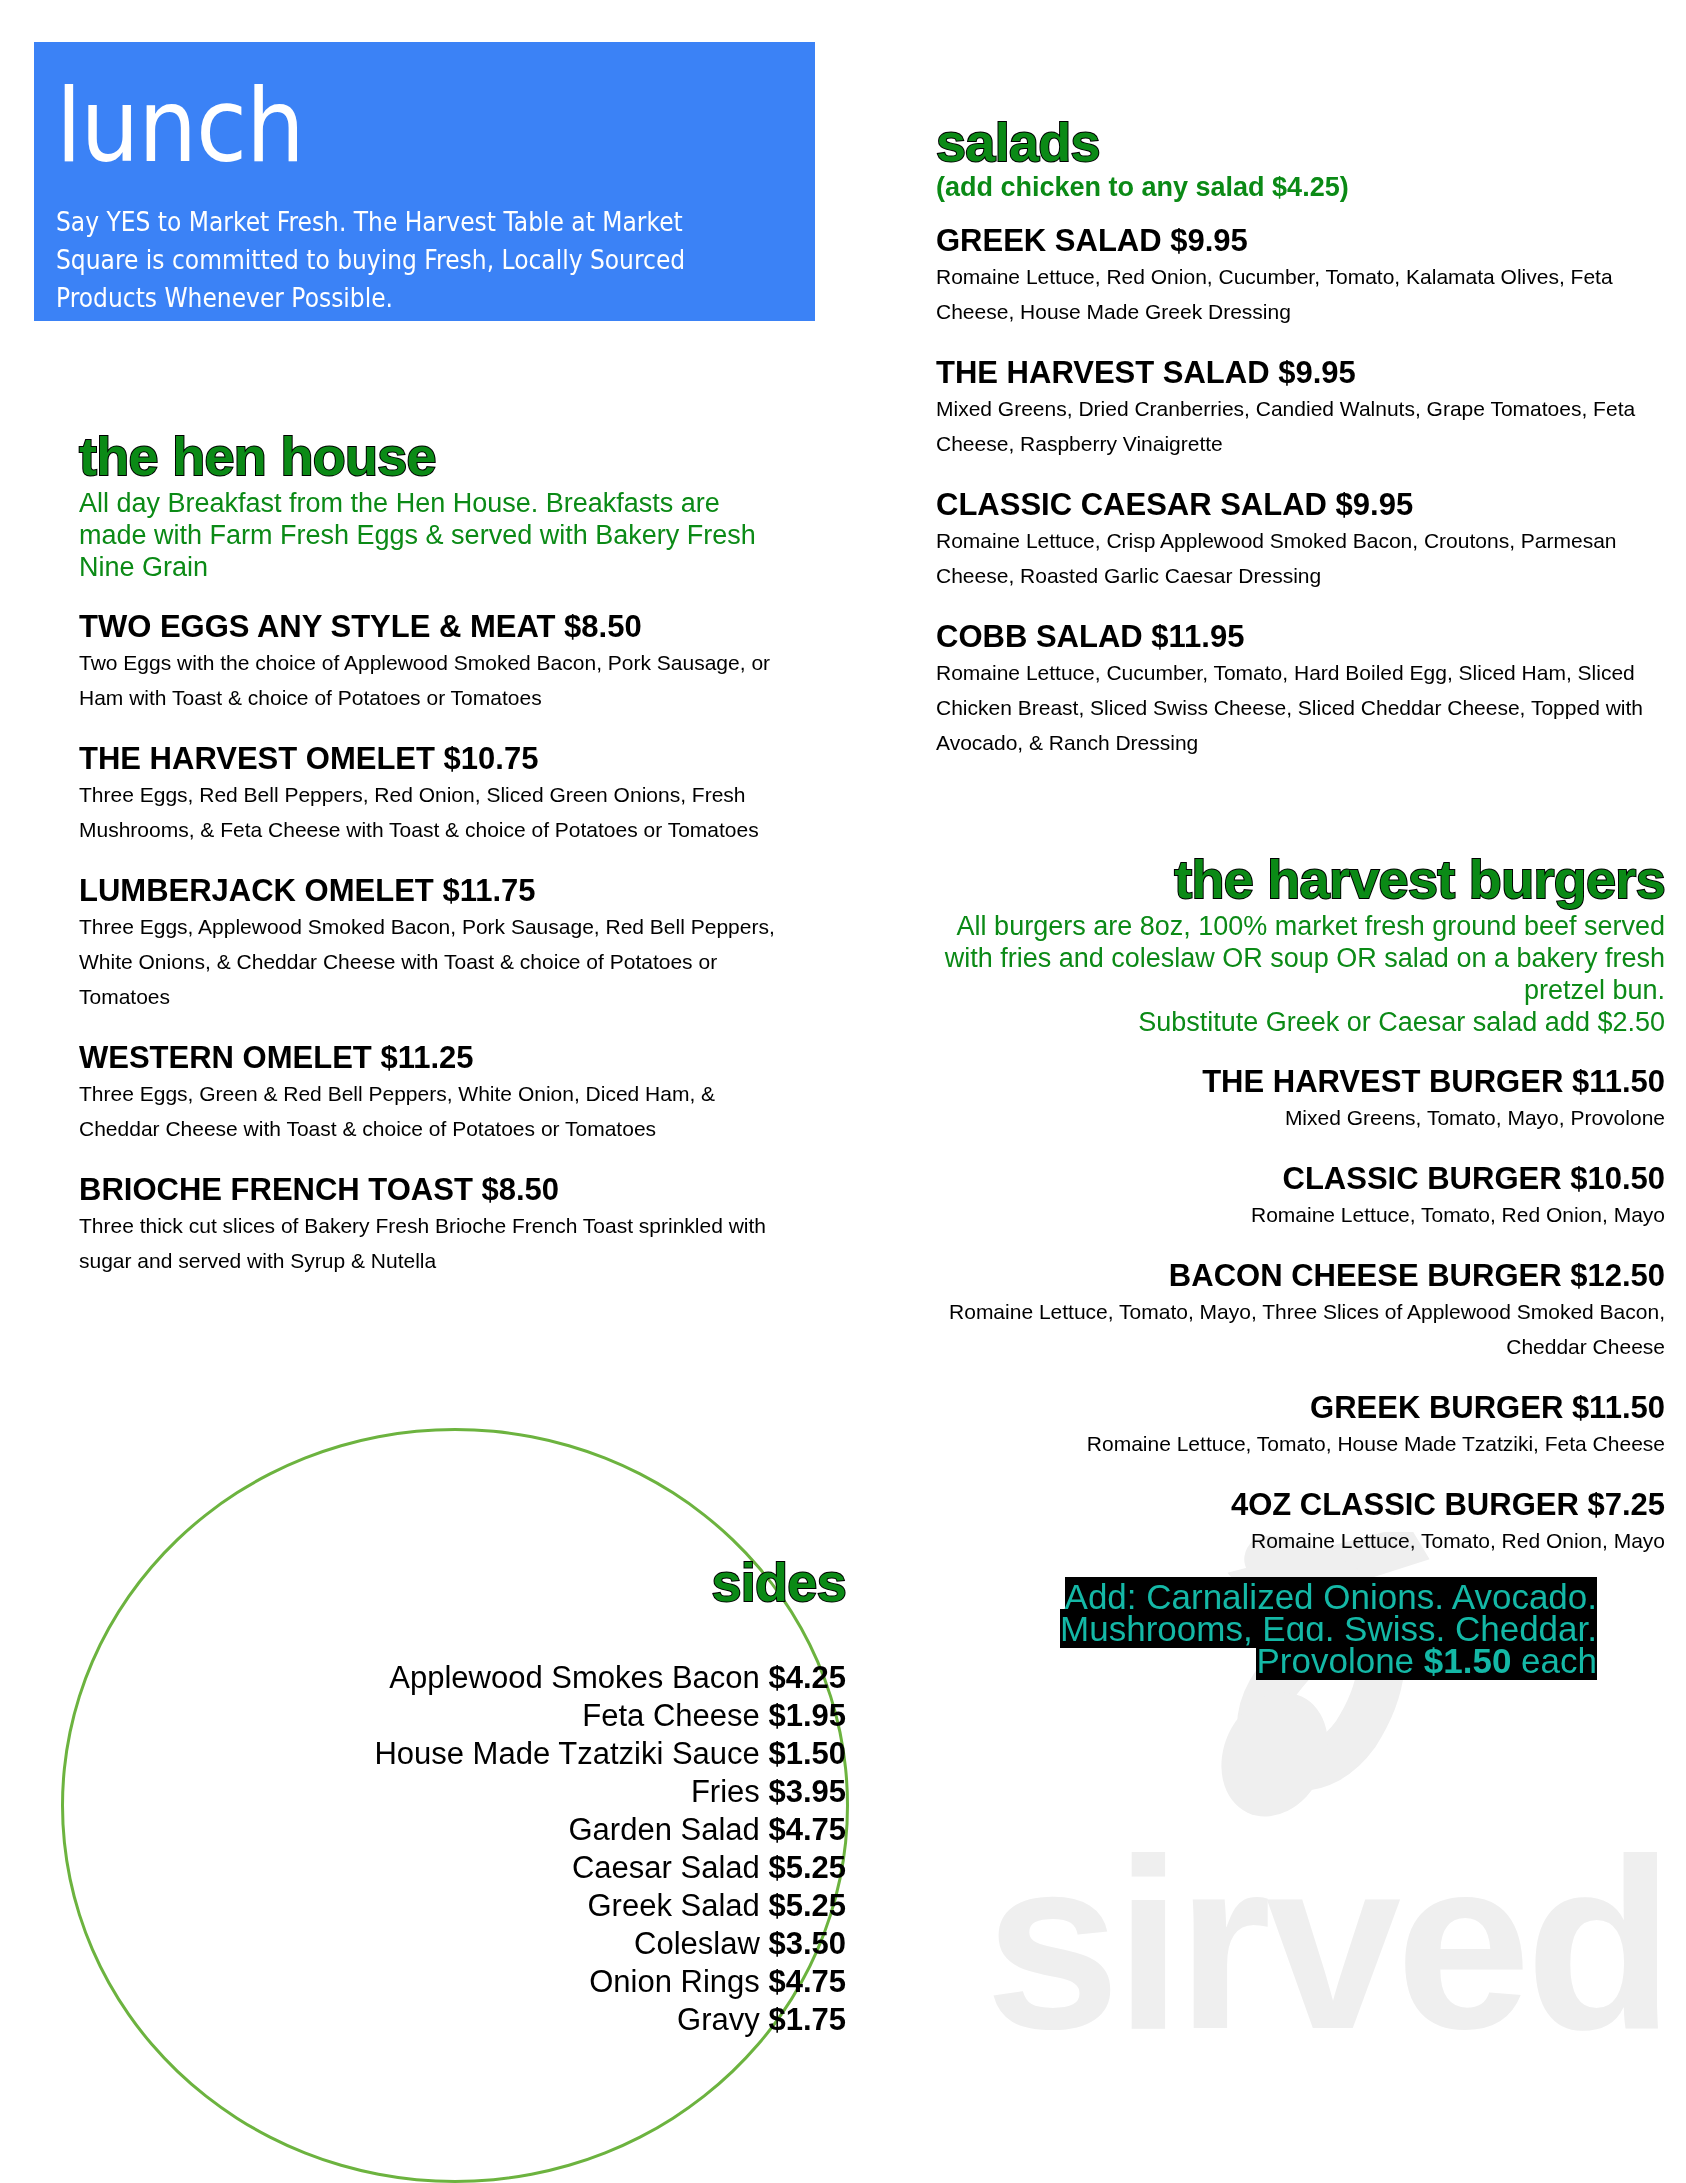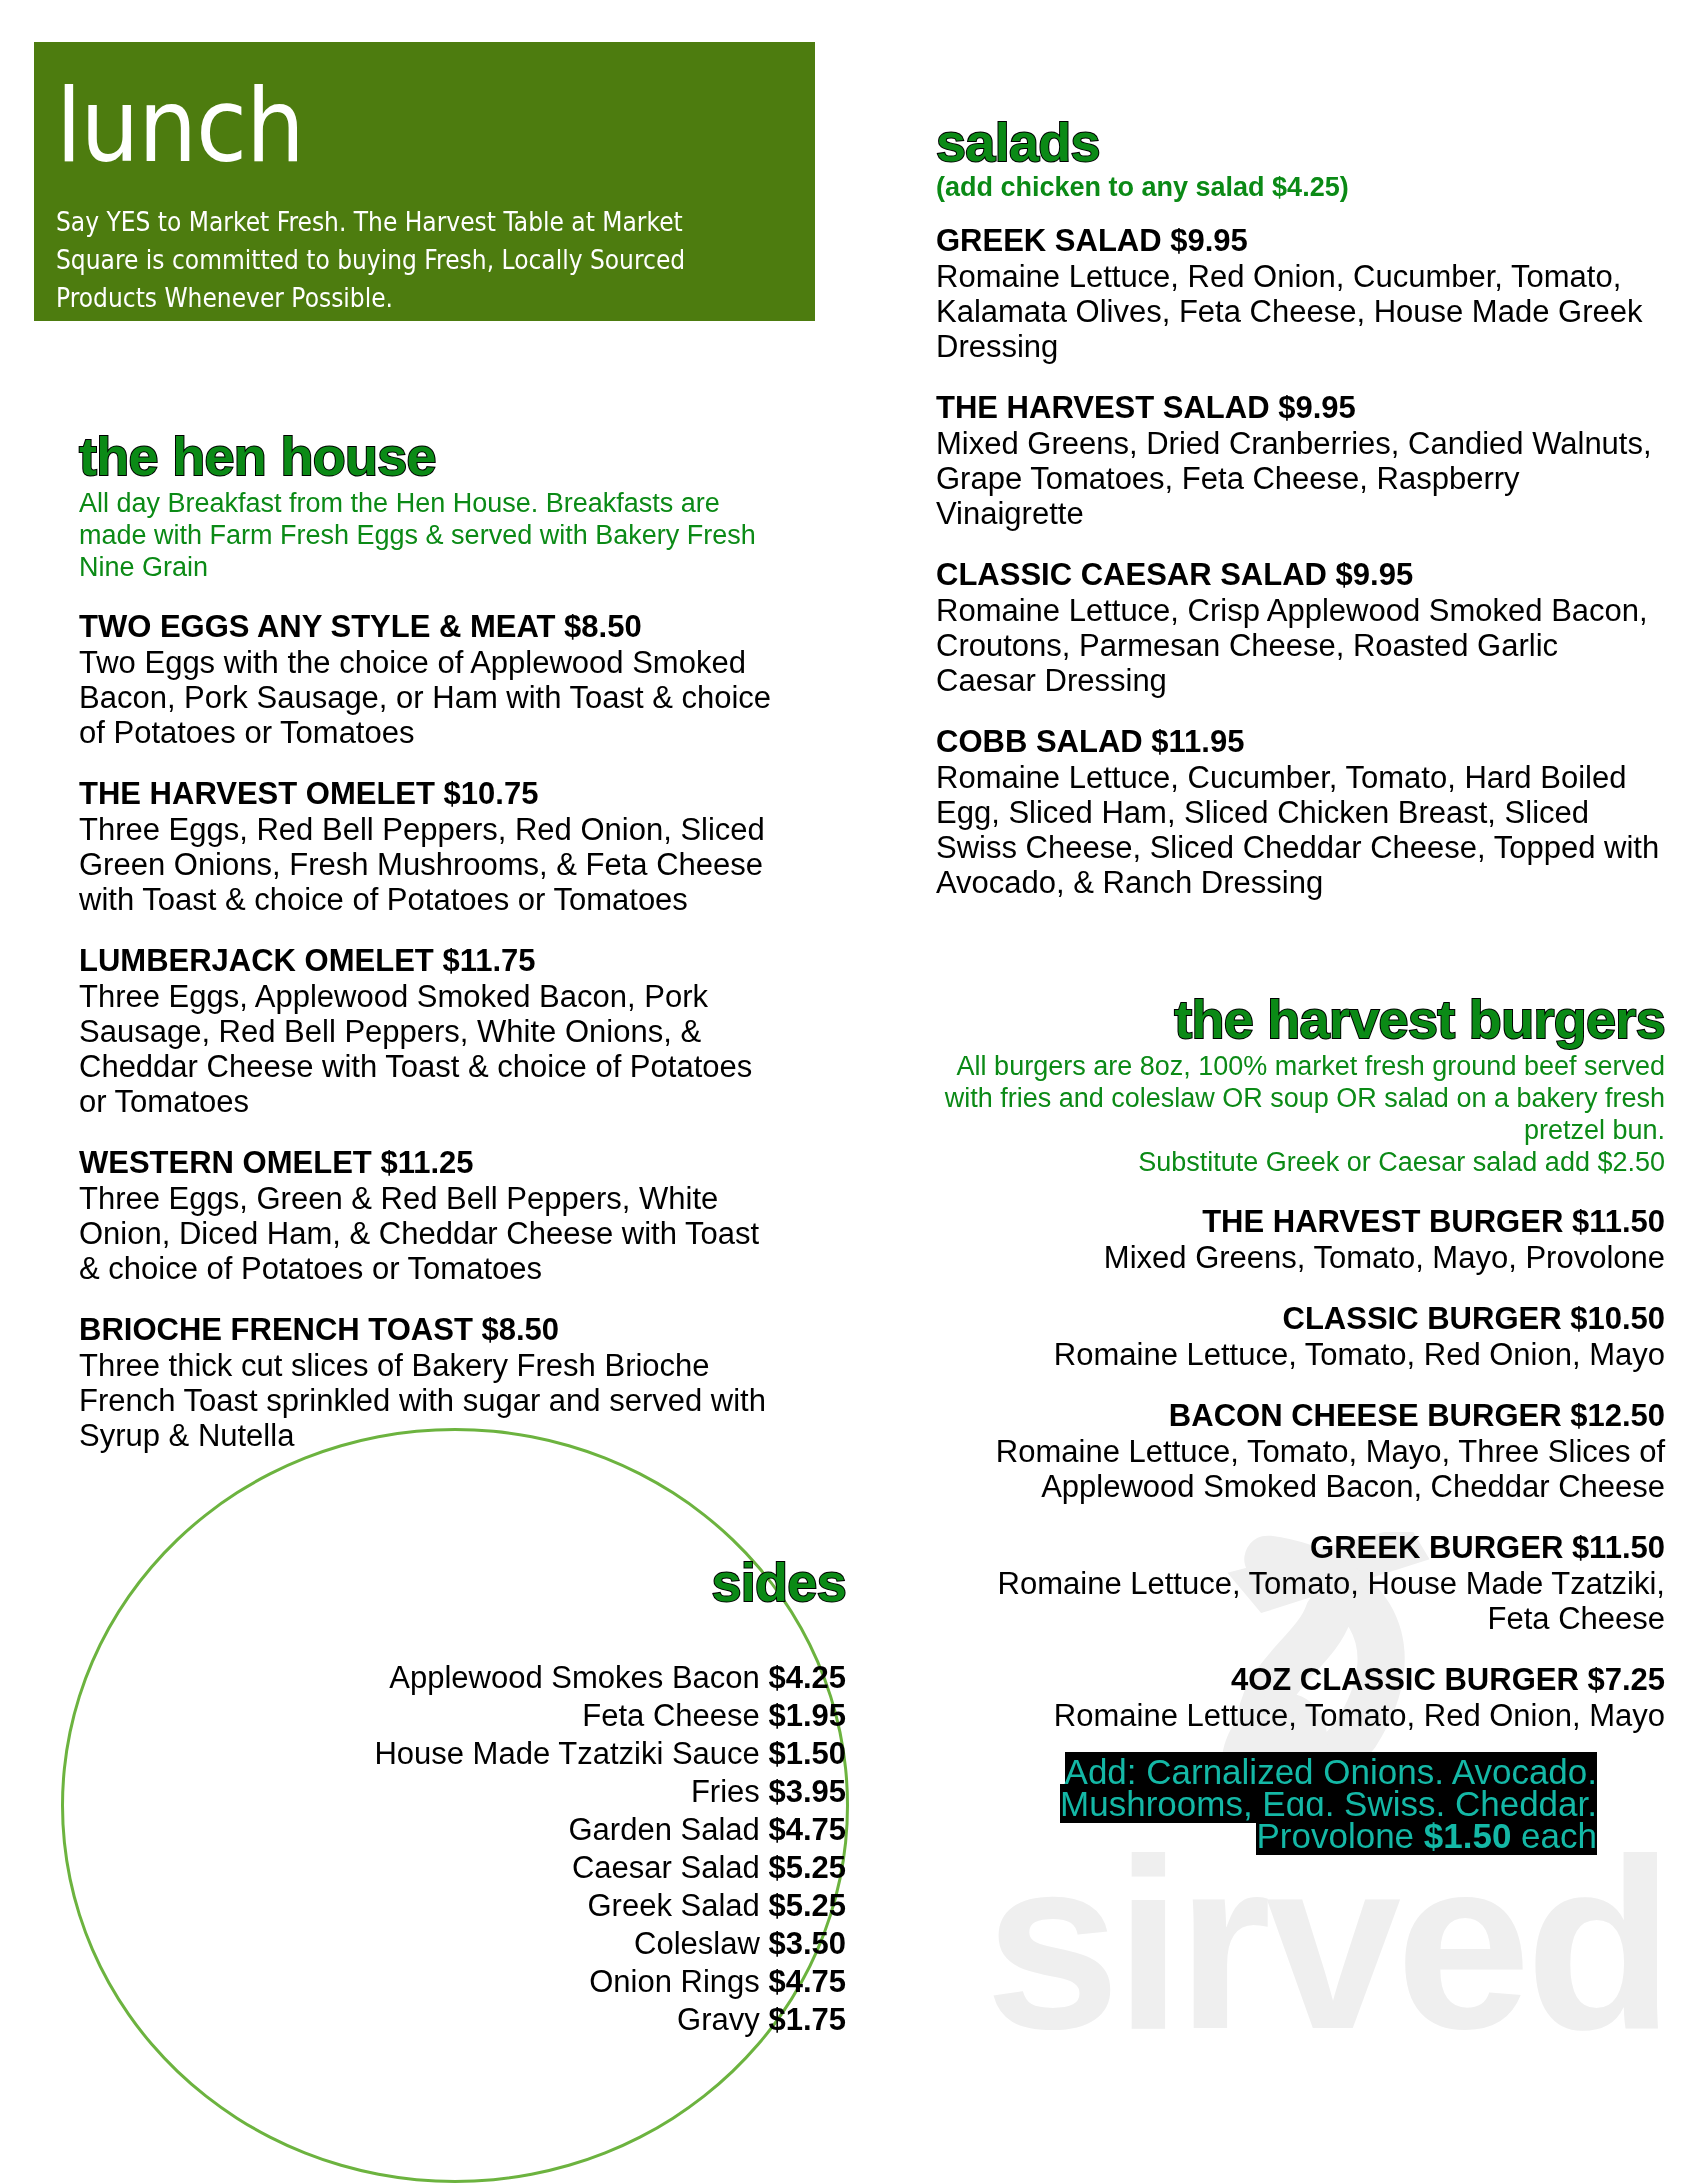--- a/index.html
+++ b/index.html
@@ -1,21 +1,21 @@
 <!DOCTYPE html>
 <html style="font-size:10.8px"><head>
 <meta charset="utf-8">
 <style>
   * { box-sizing: border-box; margin: 0; padding: 0; }
   html, body { width: 1687px; height: 2183px; background: #ffffff; overflow: hidden; }
   body { position: relative; font-family: "Liberation Sans", sans-serif; color: #000; }
 
   .hero {
     position: absolute; left: 34px; top: 42px; width: 781px; height: 279px;
-    background: #4d7c0f; color: #fff; padding: 34px 0 0 22px;
+    background: #3b82f6; color: #fff; padding: 34px 0 0 22px;
   }
   .hero-title {
     font-family: "DejaVu Sans", sans-serif; font-size: 101px; font-weight: normal;
     line-height: 101px; letter-spacing: -1.3px; transform: scaleX(0.92); transform-origin: left;
   }
   .hero-text {
     font-family: "DejaVu Sans", sans-serif; font-size: 26px; line-height: 38px;
     margin-top: 26px; width: 756px; transform: scaleX(0.9); transform-origin: left;
   }
 
@@ -25,21 +25,21 @@
 
   .section-title {
     color: #0b8a16; font-weight: bold; font-size: 54px; line-height: 62px;
     -webkit-text-stroke: 2px #000; paint-order: stroke fill; letter-spacing: -0.7px;
   }
   .section-note { color: #0b8a16; font-size: 27px; line-height: 32px; }
   .section-note.bold { font-weight: bold; }
 
   .item { margin-top: 26px; }
   .item-name { font-weight: bold; font-size: 31px; line-height: 36px; }
-  .item-desc { font-size: 31px; line-height: 35px; }
+  .item-desc { font-size: 21px; line-height: 35px; }
 
   .sides {
     position: absolute; left: 61px; top: 1428px; width: 788px; height: 755px;
     border: 3.4px solid #6cb33f; border-radius: 50%; text-align: right;
   }
   .sides .section-title { margin-top: 120px; }
   .sides-list { margin-top: 46px; }
   .side-line { font-size: 31px; line-height: 38px; }
   .side-price { font-weight: bold; }
 

